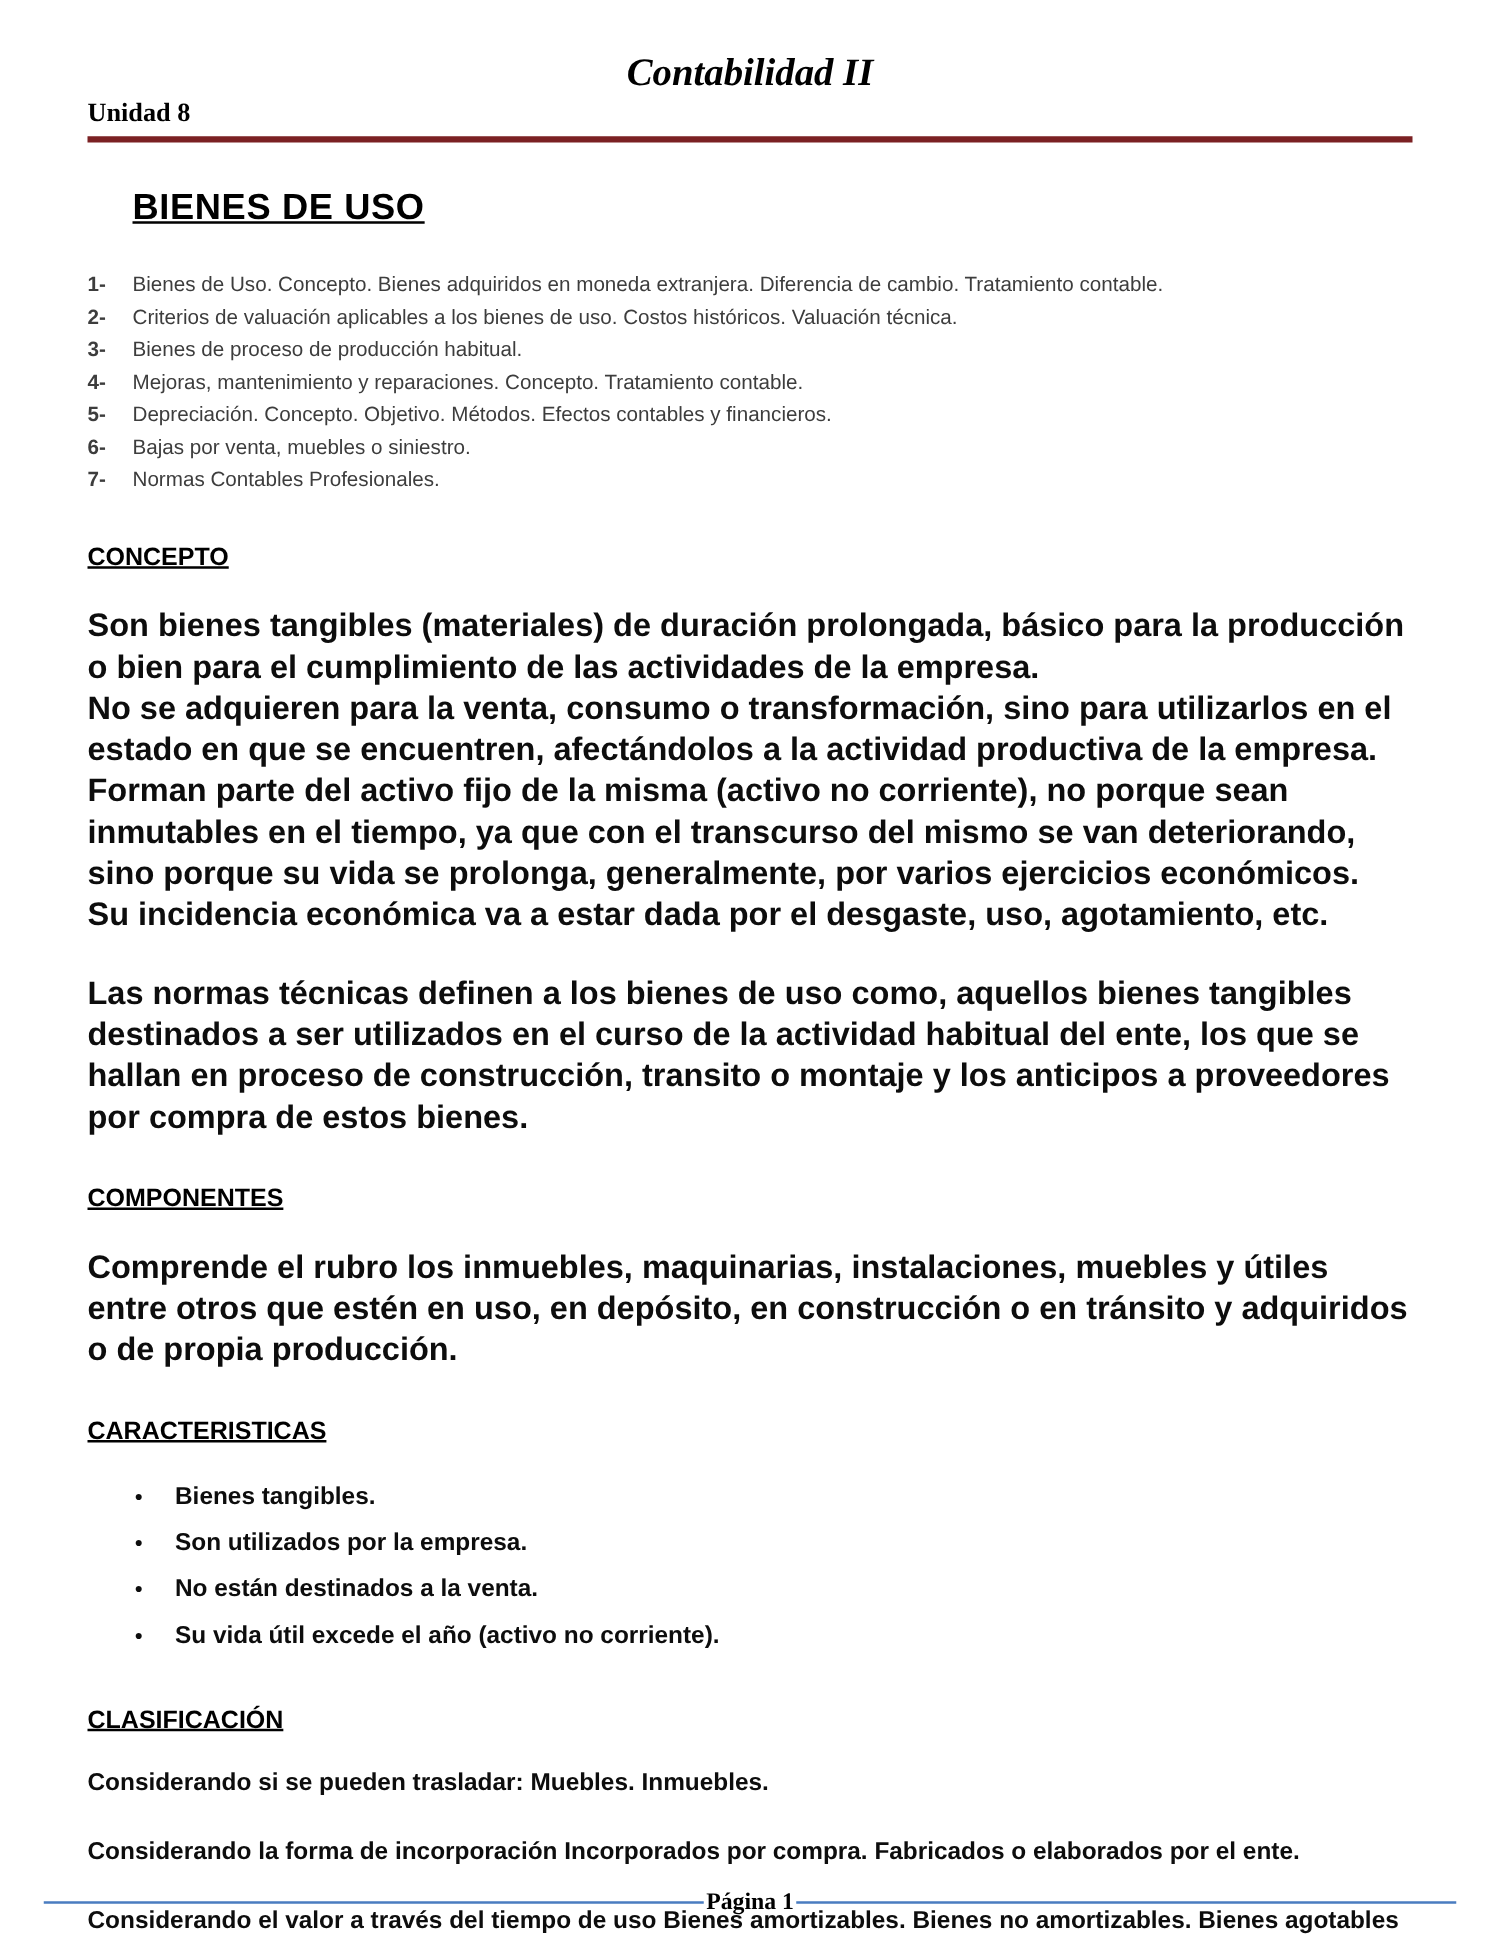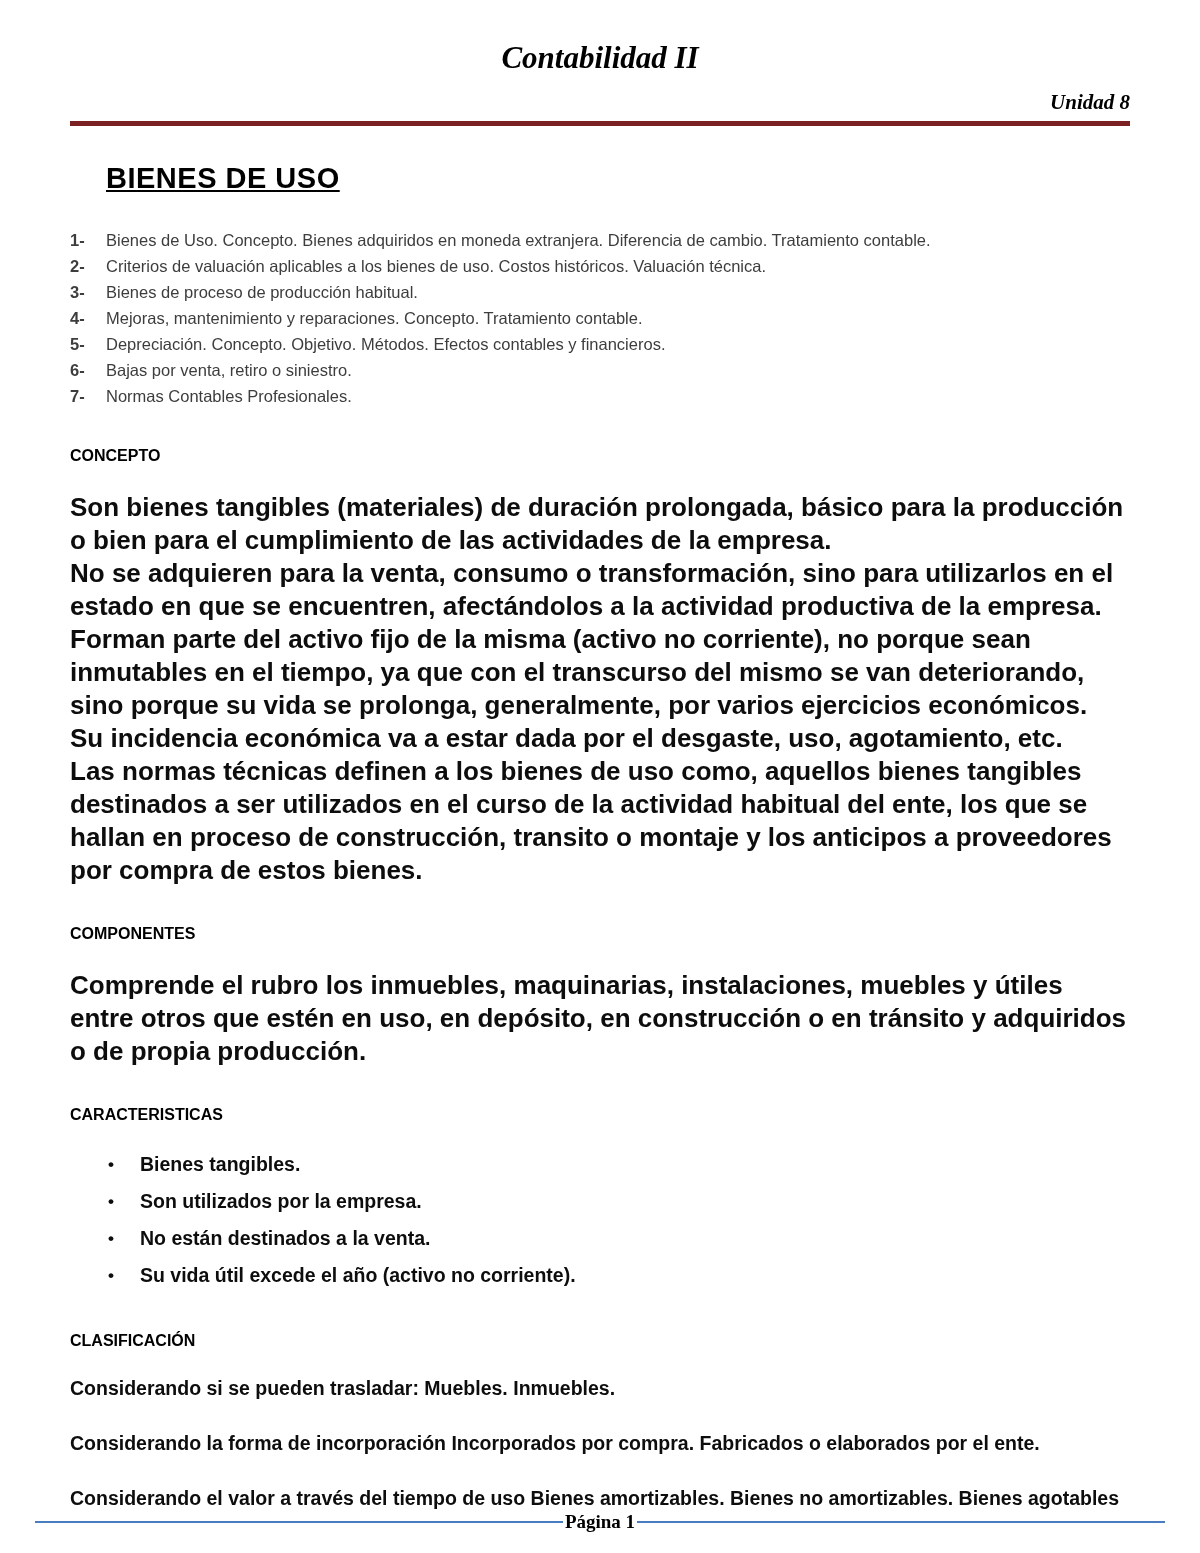--- a/index.html
+++ b/index.html
@@ -10,52 +10,51 @@
     font-family:"Liberation Sans", sans-serif;
     padding:40px 70px 70px 70px; overflow:hidden;
   }
   
   .doc-title {
     text-align:center;
     font-family:"Liberation Serif", serif;
     font-style:italic; font-weight:700; font-size:31px; color:#000;
   }
   .doc-subtitle {
-    text-align:right;
     font-family:"Liberation Serif", serif;
-    font-style:italic; font-weight:700; font-size:21px; color:#000;
-    margin-top:14px;
+    font-weight:700; font-size:21px; color:#000;
+    margin-top:2px;
   }
   .header-rule { height:5px; background:#7b2123; margin-top:6px; }
 
   
   .main-heading {
     margin-top:36px;
     font-size:29px; font-weight:700; letter-spacing:0.5px;
     text-decoration:underline; color:#000;margin-left:36px;
   }
 
   
   .agenda { margin-top:32px; }
   .agenda-row { display:flex; line-height:26px; font-size:16.5px; color:#3d3d3d; }
   .agenda-row .num { width:36px; flex:0 0 36px; font-weight:700; }
   .agenda-row .txt { flex:1; font-weight:400; }
 
   
   .section-heading {
-    font-size:16px; font-weight:700; 
+    font-size:20px; font-weight:700; text-decoration:underline;
     color:#000; margin-top:38px;
   }
 
   
   .body-p {
     font-size:26px; font-weight:700; line-height:33px; color:#0d0d0d;
   }
   .mt-sm { margin-top:26px; }
-  .mt-md { }
+  .mt-md { margin-top:30px; }
 
   
   .bullet-list { margin-top:22px; }
   .bullet-row { display:flex; line-height:37px; font-size:19.5px; font-weight:700; color:#0d0d0d; }
   .bullet-row .bullet { width:32px; flex:0 0 32px; margin-left:38px; font-size:17px; }
   .bullet-row .btxt { flex:1; }
 
   
   .clas-p { font-size:19.5px; font-weight:700; line-height:33px; color:#0d0d0d; margin-top:22px; }
   .clas-p .lead { font-weight:700; }
@@ -99,21 +98,21 @@
     <div class="agenda-row">
       <span class="num">4-</span>
       <span class="txt">Mejoras, mantenimiento y reparaciones. Concepto. Tratamiento contable.</span>
     </div>
     <div class="agenda-row">
       <span class="num">5-</span>
       <span class="txt">Depreciación. Concepto. Objetivo. Métodos. Efectos contables y financieros.</span>
     </div>
     <div class="agenda-row">
       <span class="num">6-</span>
-      <span class="txt">Bajas por venta, retiro o siniestro.</span>
+      <span class="txt">Bajas por venta, muebles o siniestro.</span>
     </div>
     <div class="agenda-row">
       <span class="num">7-</span>
       <span class="txt">Normas Contables Profesionales.</span>
     </div>
   </div>
 
   <div class="section-heading">CONCEPTO</div>
   <p class="body-p mt-sm">Son bienes tangibles (materiales) de duración prolongada, básico para la producción o bien para el cumplimiento de las actividades de la empresa.</p>
   <p class="body-p">No se adquieren para la venta,  consumo o transformación, sino para utilizarlos en el estado en que se encuentren, afectándolos a la actividad productiva de la empresa.</p>

